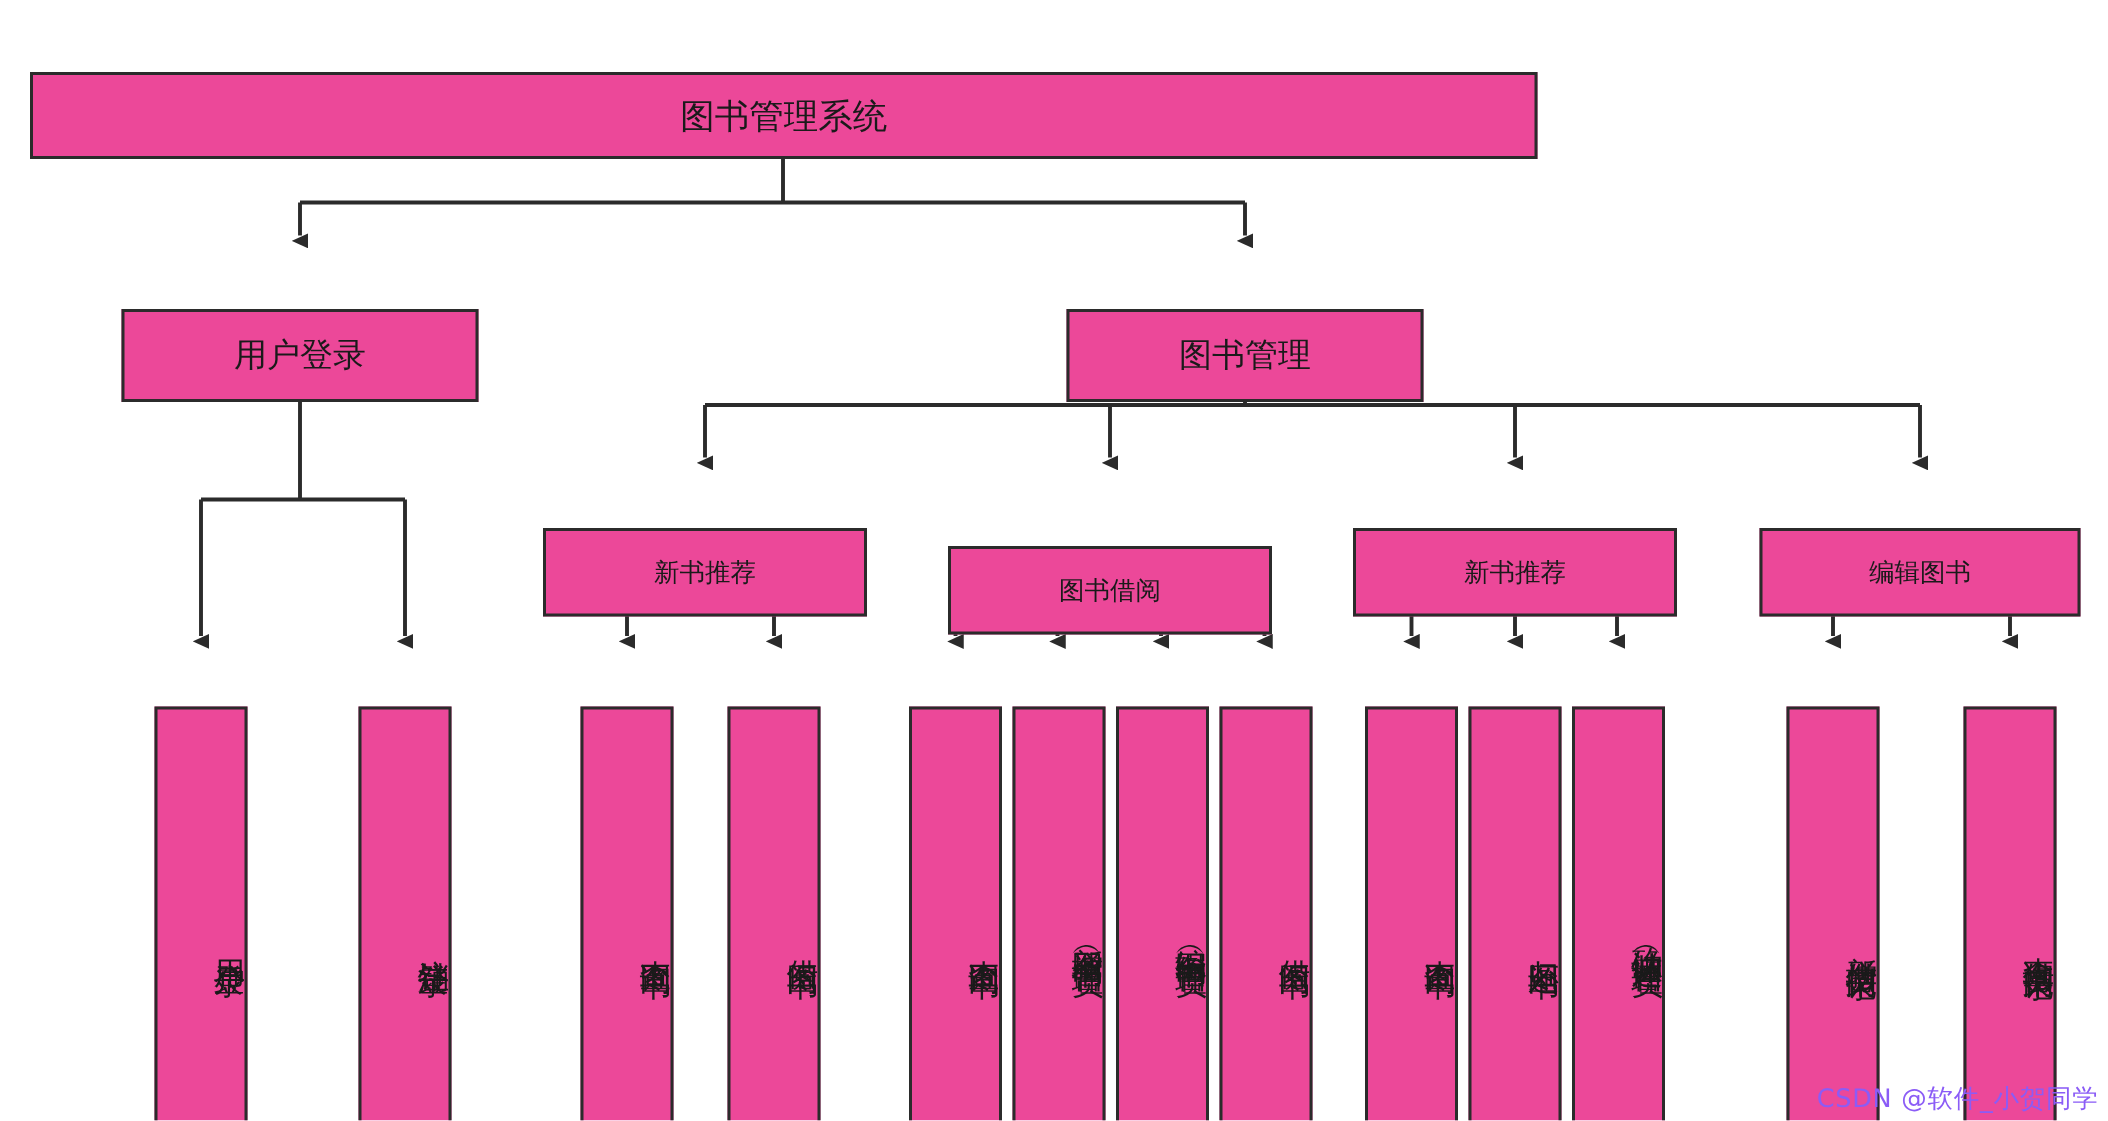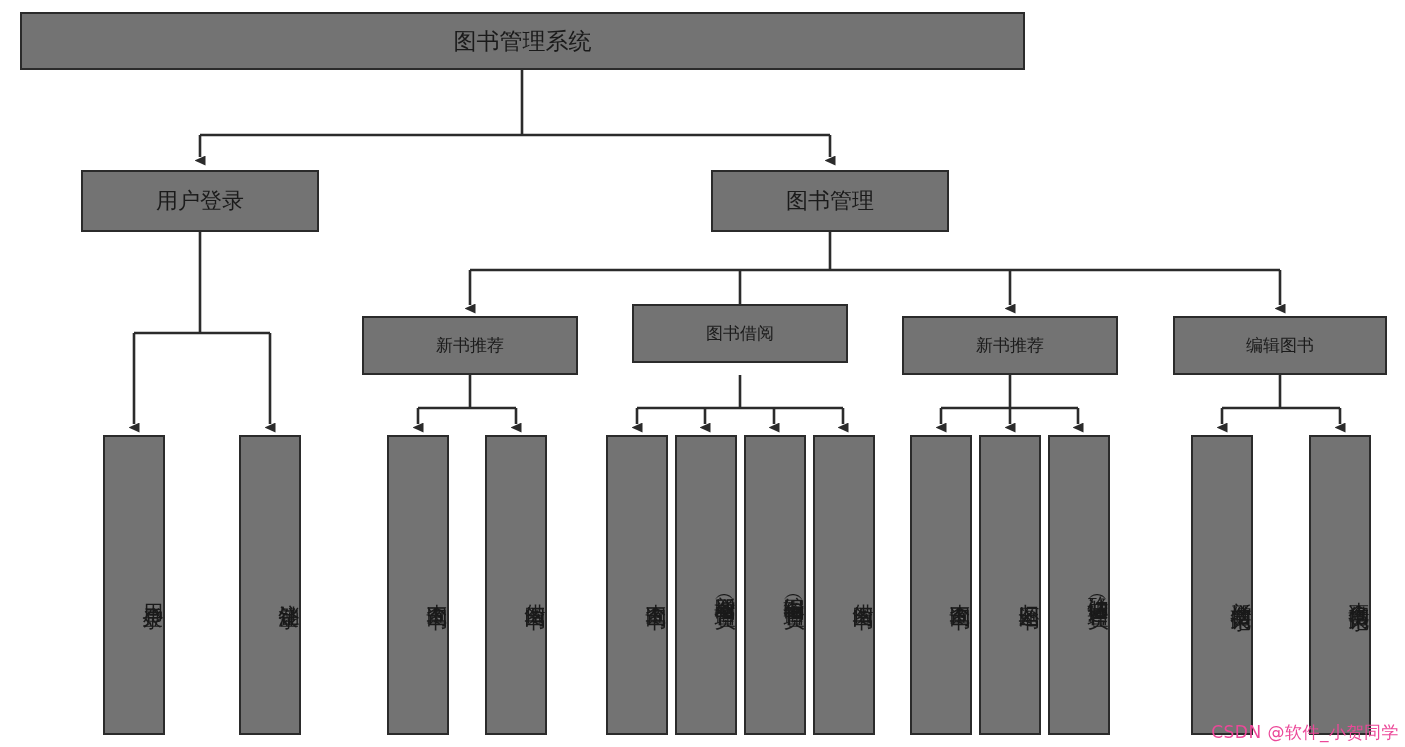--- a/index.html
+++ b/index.html
@@ -23,26 +23,27 @@
     left: 0;
     top: 0;
     width: 1405px;
     height: 747px;
     pointer-events: none;
   }
   .node {
     position: absolute;
     box-sizing: border-box;
     border: 2.5px solid #2b2b2b;
-    background: #737373;
+    background: #ec4899;
     display: flex;
     align-items: center;
     justify-content: center;
     color: #1a1a1a;
     z-index: 2;
+    margin-top: 36px;
   }
   .node.root {
     font-size: 23px;
   }
   .node.lvl2 {
     font-size: 22px;
   }
   .node.lvl3 {
     font-size: 17px;
   }
@@ -63,21 +64,21 @@
     white-space: pre;
   }
   .leaf .label {
     white-space: normal;
   }
   #watermark {
     position: absolute;
     right: 6px;
     bottom: 3px;
     font-size: 17px;
-    color: #ec4899;
+    color: #8b5cf6;
     letter-spacing: 0.5px;
     z-index: 5;
     white-space: pre;
   }
 </style>
 </head>
 <body>
 
 <div id="canvas">
 
@@ -139,21 +140,21 @@
   <div class="node lvl2" style="left:81px; top:170px; width:238px; height:62px;">
     <span class="label">用户登录</span>
   </div>
   <div class="node lvl2" style="left:711px; top:170px; width:238px; height:62px;">
     <span class="label">图书管理</span>
   </div>
 
   <div class="node lvl3" style="left:362px; top:316px; width:216px; height:59px;">
     <span class="label">新书推荐</span>
   </div>
-  <div class="node lvl3" style="left:632px; top:304px; width:216px; height:59px;">
+  <div class="node lvl3" style="left:632px; top:328px; width:216px; height:59px;">
     <span class="label">图书借阅</span>
   </div>
   <div class="node lvl3" style="left:902px; top:316px; width:216px; height:59px;">
     <span class="label">新书推荐</span>
   </div>
   <div class="node lvl3" style="left:1173px; top:316px; width:214px; height:59px;">
     <span class="label">编辑图书</span>
   </div>
 
   <div class="node leaf" style="left:103px; top:435px; width:62px; height:300px;">

